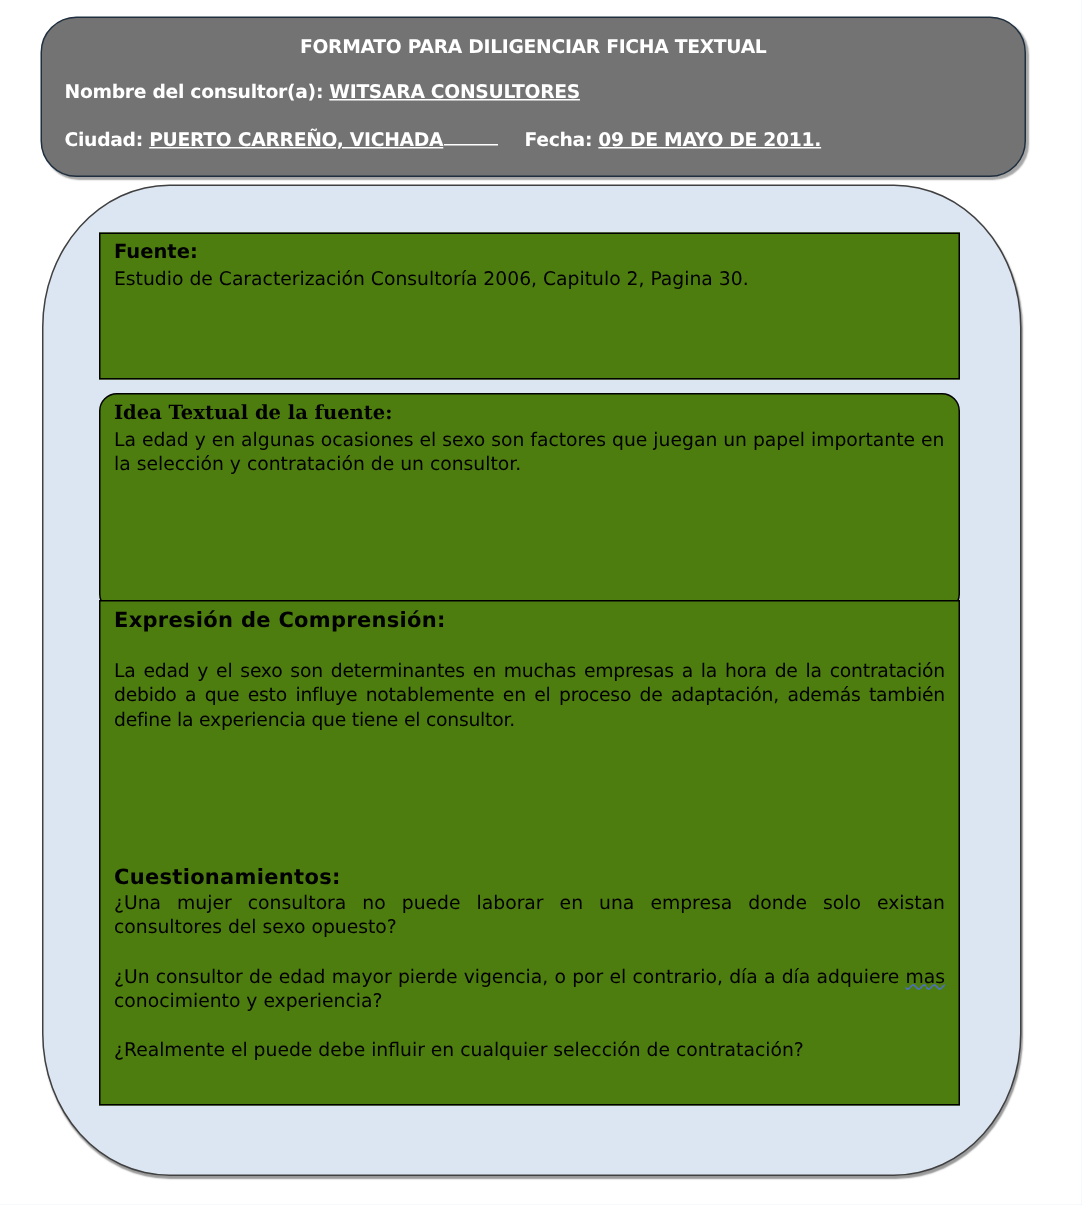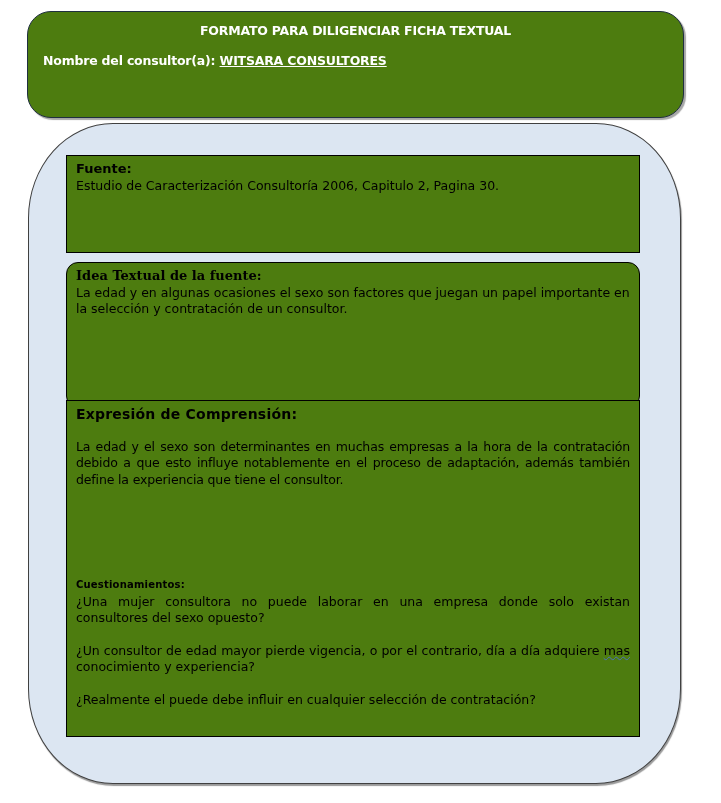--- a/index.html
+++ b/index.html
@@ -1,20 +1,20 @@
 <!DOCTYPE html>
 <html><head>
 <meta charset="utf-8">
 <style>
   html, body { margin: 0; padding: 0; background: #ffffff; }
   body { width: 721px; height: 803px; position: relative; overflow: hidden;
          font-family: "DejaVu Sans", "Liberation Sans", sans-serif; color: #000; }
   .header {
     position: absolute; left: 27px; top: 11px; width: 655px; height: 105px;
-    background: #4d7c0f; border: 1px solid #1f2f3f; border-radius: 24px;
+    background: #737373; border: 1px solid #1f2f3f; border-radius: 24px;
     box-shadow: 2px 2px 1px rgba(0,0,0,0.35);
     color: #ffffff; font-weight: bold; font-size: 12.5px;
   }
   .header .title { position: absolute; top: 11px; left: 0; right: 0; text-align: center; letter-spacing: -0.2px; }
   .header .line { position: absolute; left: 15px; white-space: nowrap; letter-spacing: -0.2px; }
   .header .line1 { top: 41px; }
   .header .line2 { top: 73px; }
   .u { text-decoration: underline; }
   .gap { display: inline-block; width: 36px; border-bottom: 1px solid #fff; height: 11px; vertical-align: baseline; margin-right: 14px; }
   .panel {
@@ -28,32 +28,38 @@
     padding: 5px 9px 0 9px; font-size: 12.5px; line-height: 16.5px;
   }
   .box .label { font-weight: bold; font-size: 13px; }
   .box1 { top: 155px; height: 98px; }
   .box2 { top: 262px; height: 146px; border-radius: 12px; }
   .box2 .label { font-family: "DejaVu Serif", "Liberation Serif", serif; }
   .box3 { top: 400px; height: 337px; }
   .box3 .label { font-size: 14px; letter-spacing: 0.2px; }
   .justify { text-align: justify; letter-spacing: -0.15px; margin-top: 16px; }
   .questions-section { position: absolute; left: 9px; right: 9px; top: 176px; }
-  .questions-section .label { font-size: 10px; }
+  .questions-section .label { font-size: 14px; }
   .question { margin-bottom: 16px; text-align: justify; }
   .spell { text-decoration: underline wavy #4a6fbf; text-decoration-thickness: 1px; }
 </style>
 </head>
 <body>
 
 <div class="header">
   <div class="title">FORMATO PARA DILIGENCIAR FICHA TEXTUAL</div>
   <div class="line line1">
     <span>Nombre del consultor(a):</span>
     <span class="u">WITSARA CONSULTORES</span>
+  </div>
+  <div class="line line2">
+    <span>Ciudad:</span>
+    <span class="u">PUERTO CARREÑO, VICHADA</span><span class="gap"></span>
+    <span>Fecha:</span>
+    <span class="u">09 DE MAYO DE 2011.</span>
   </div>
 </div>
 
 <div class="panel"></div>
 
 <div class="box box1">
   <div class="label">Fuente:</div>
   <div>Estudio de Caracterización  Consultoría 2006, Capitulo 2, Pagina 30.</div>
 </div>
 

